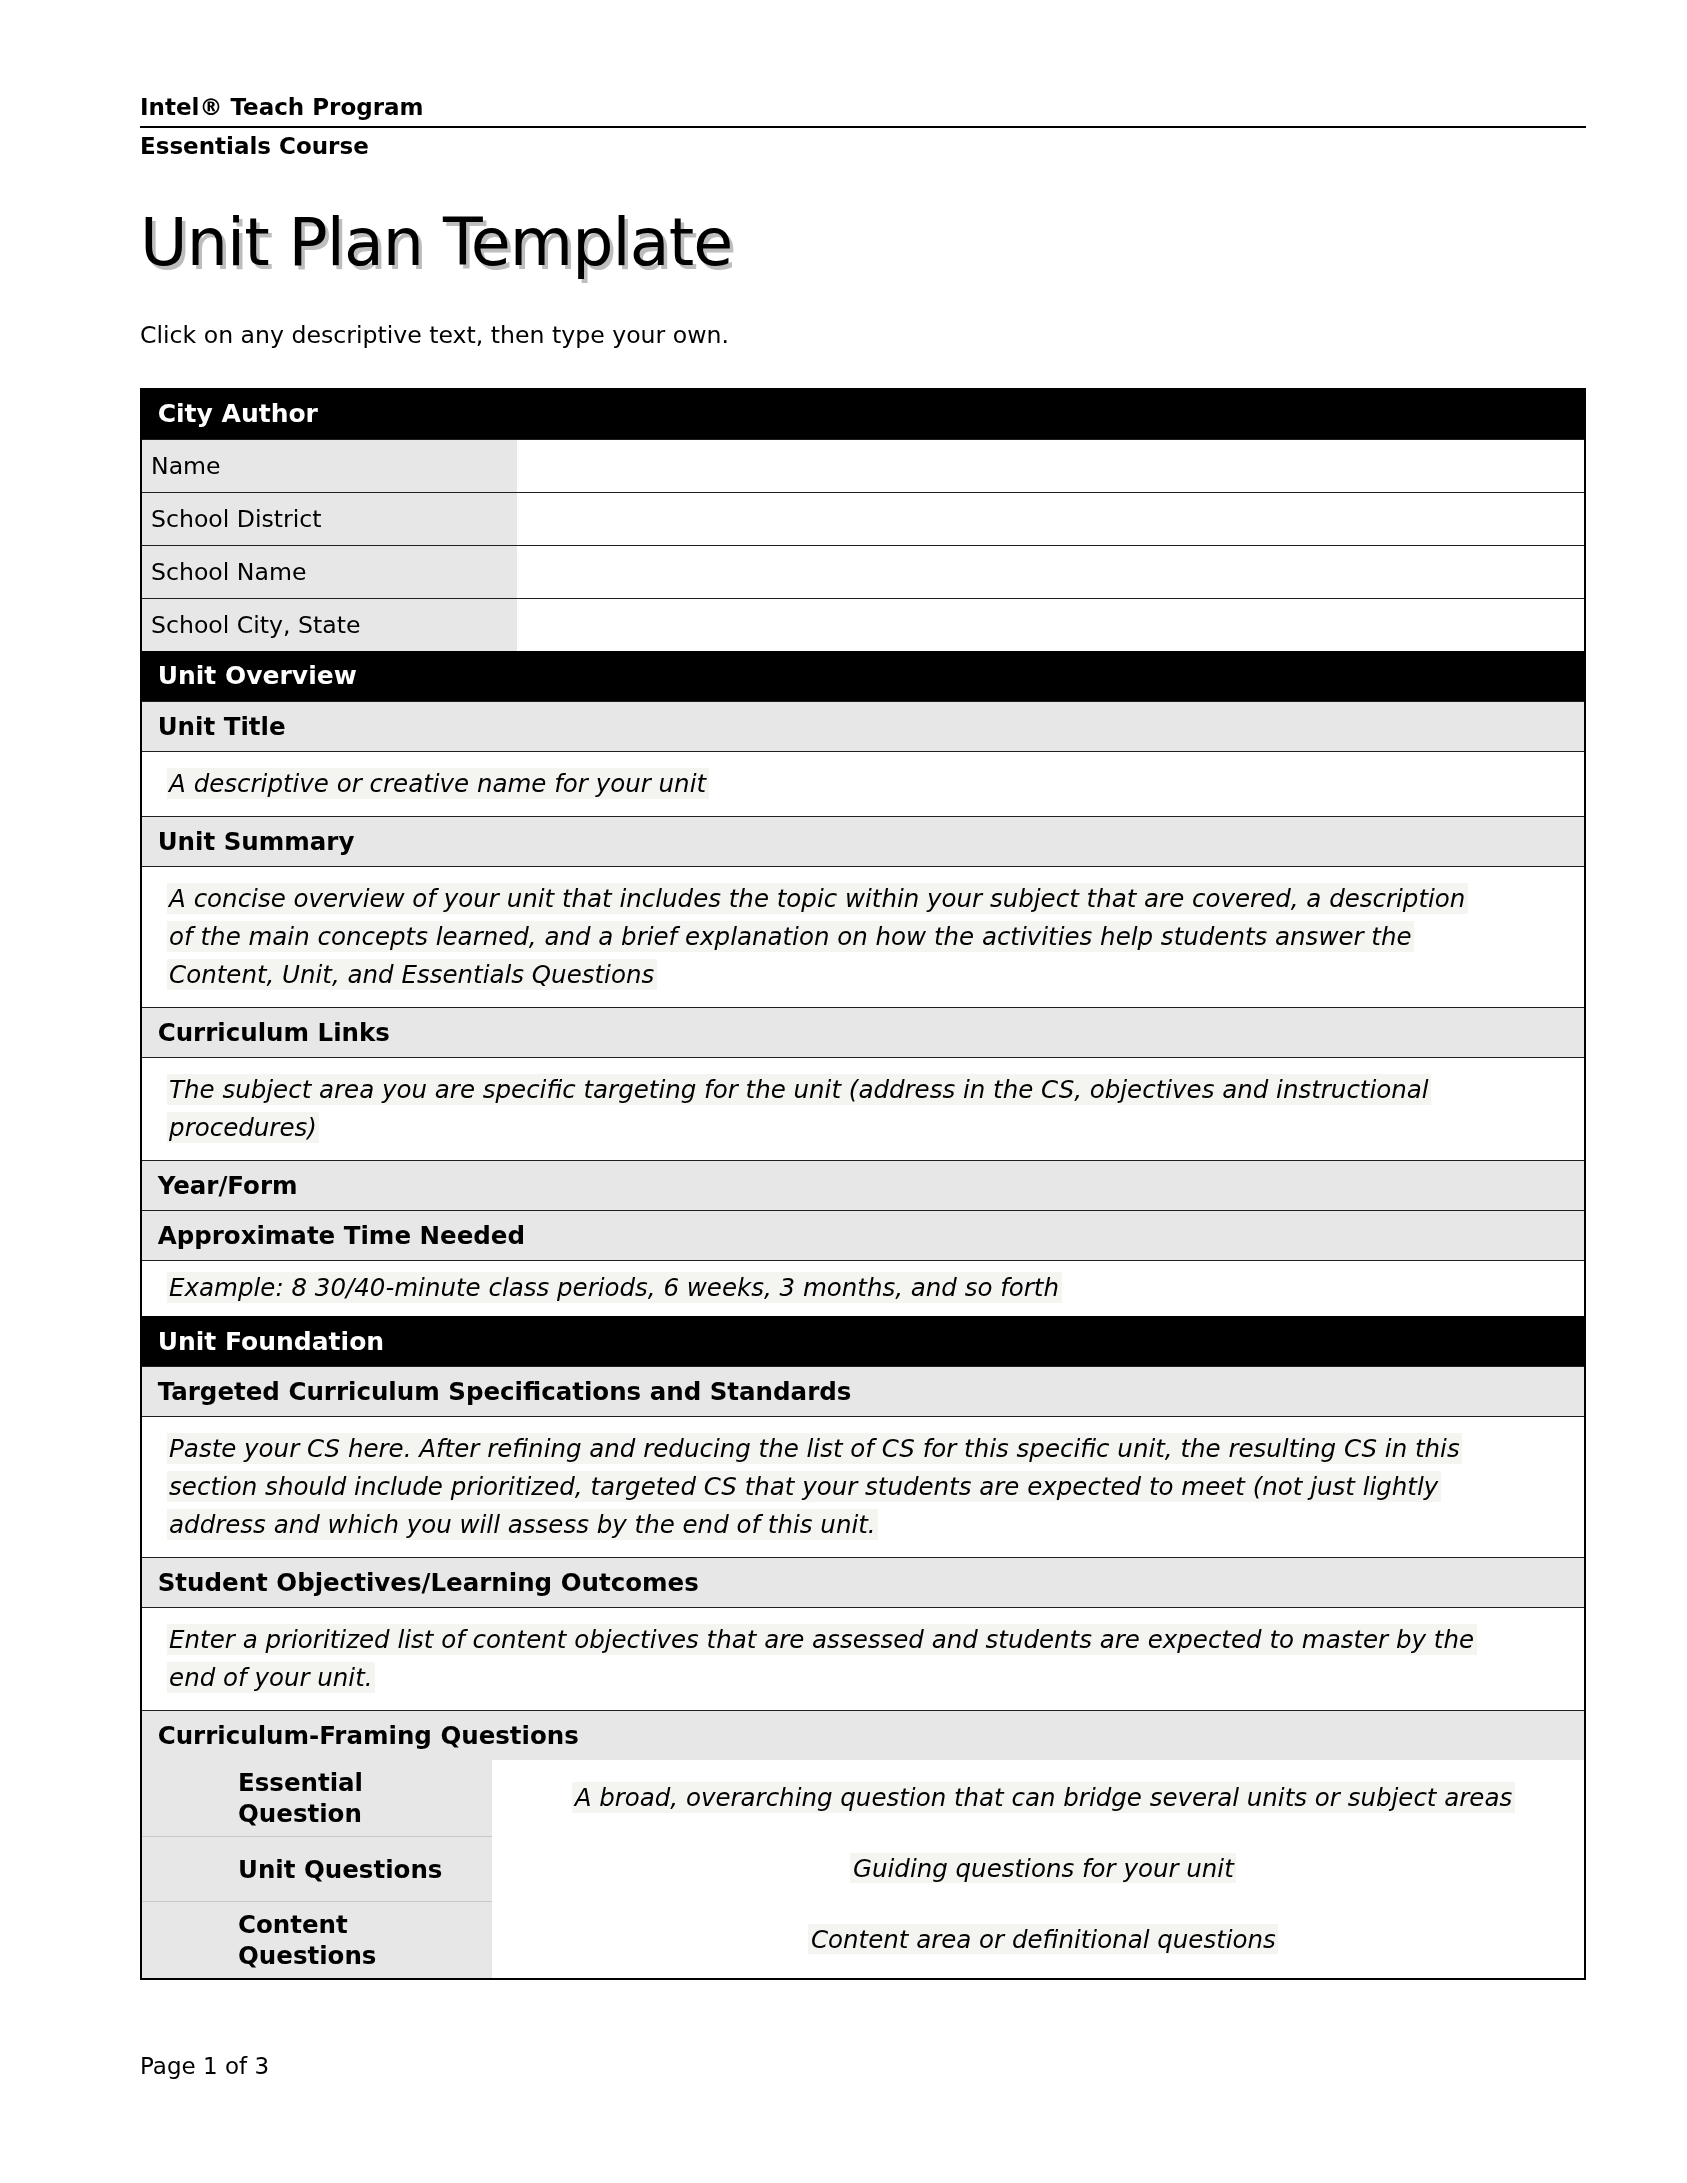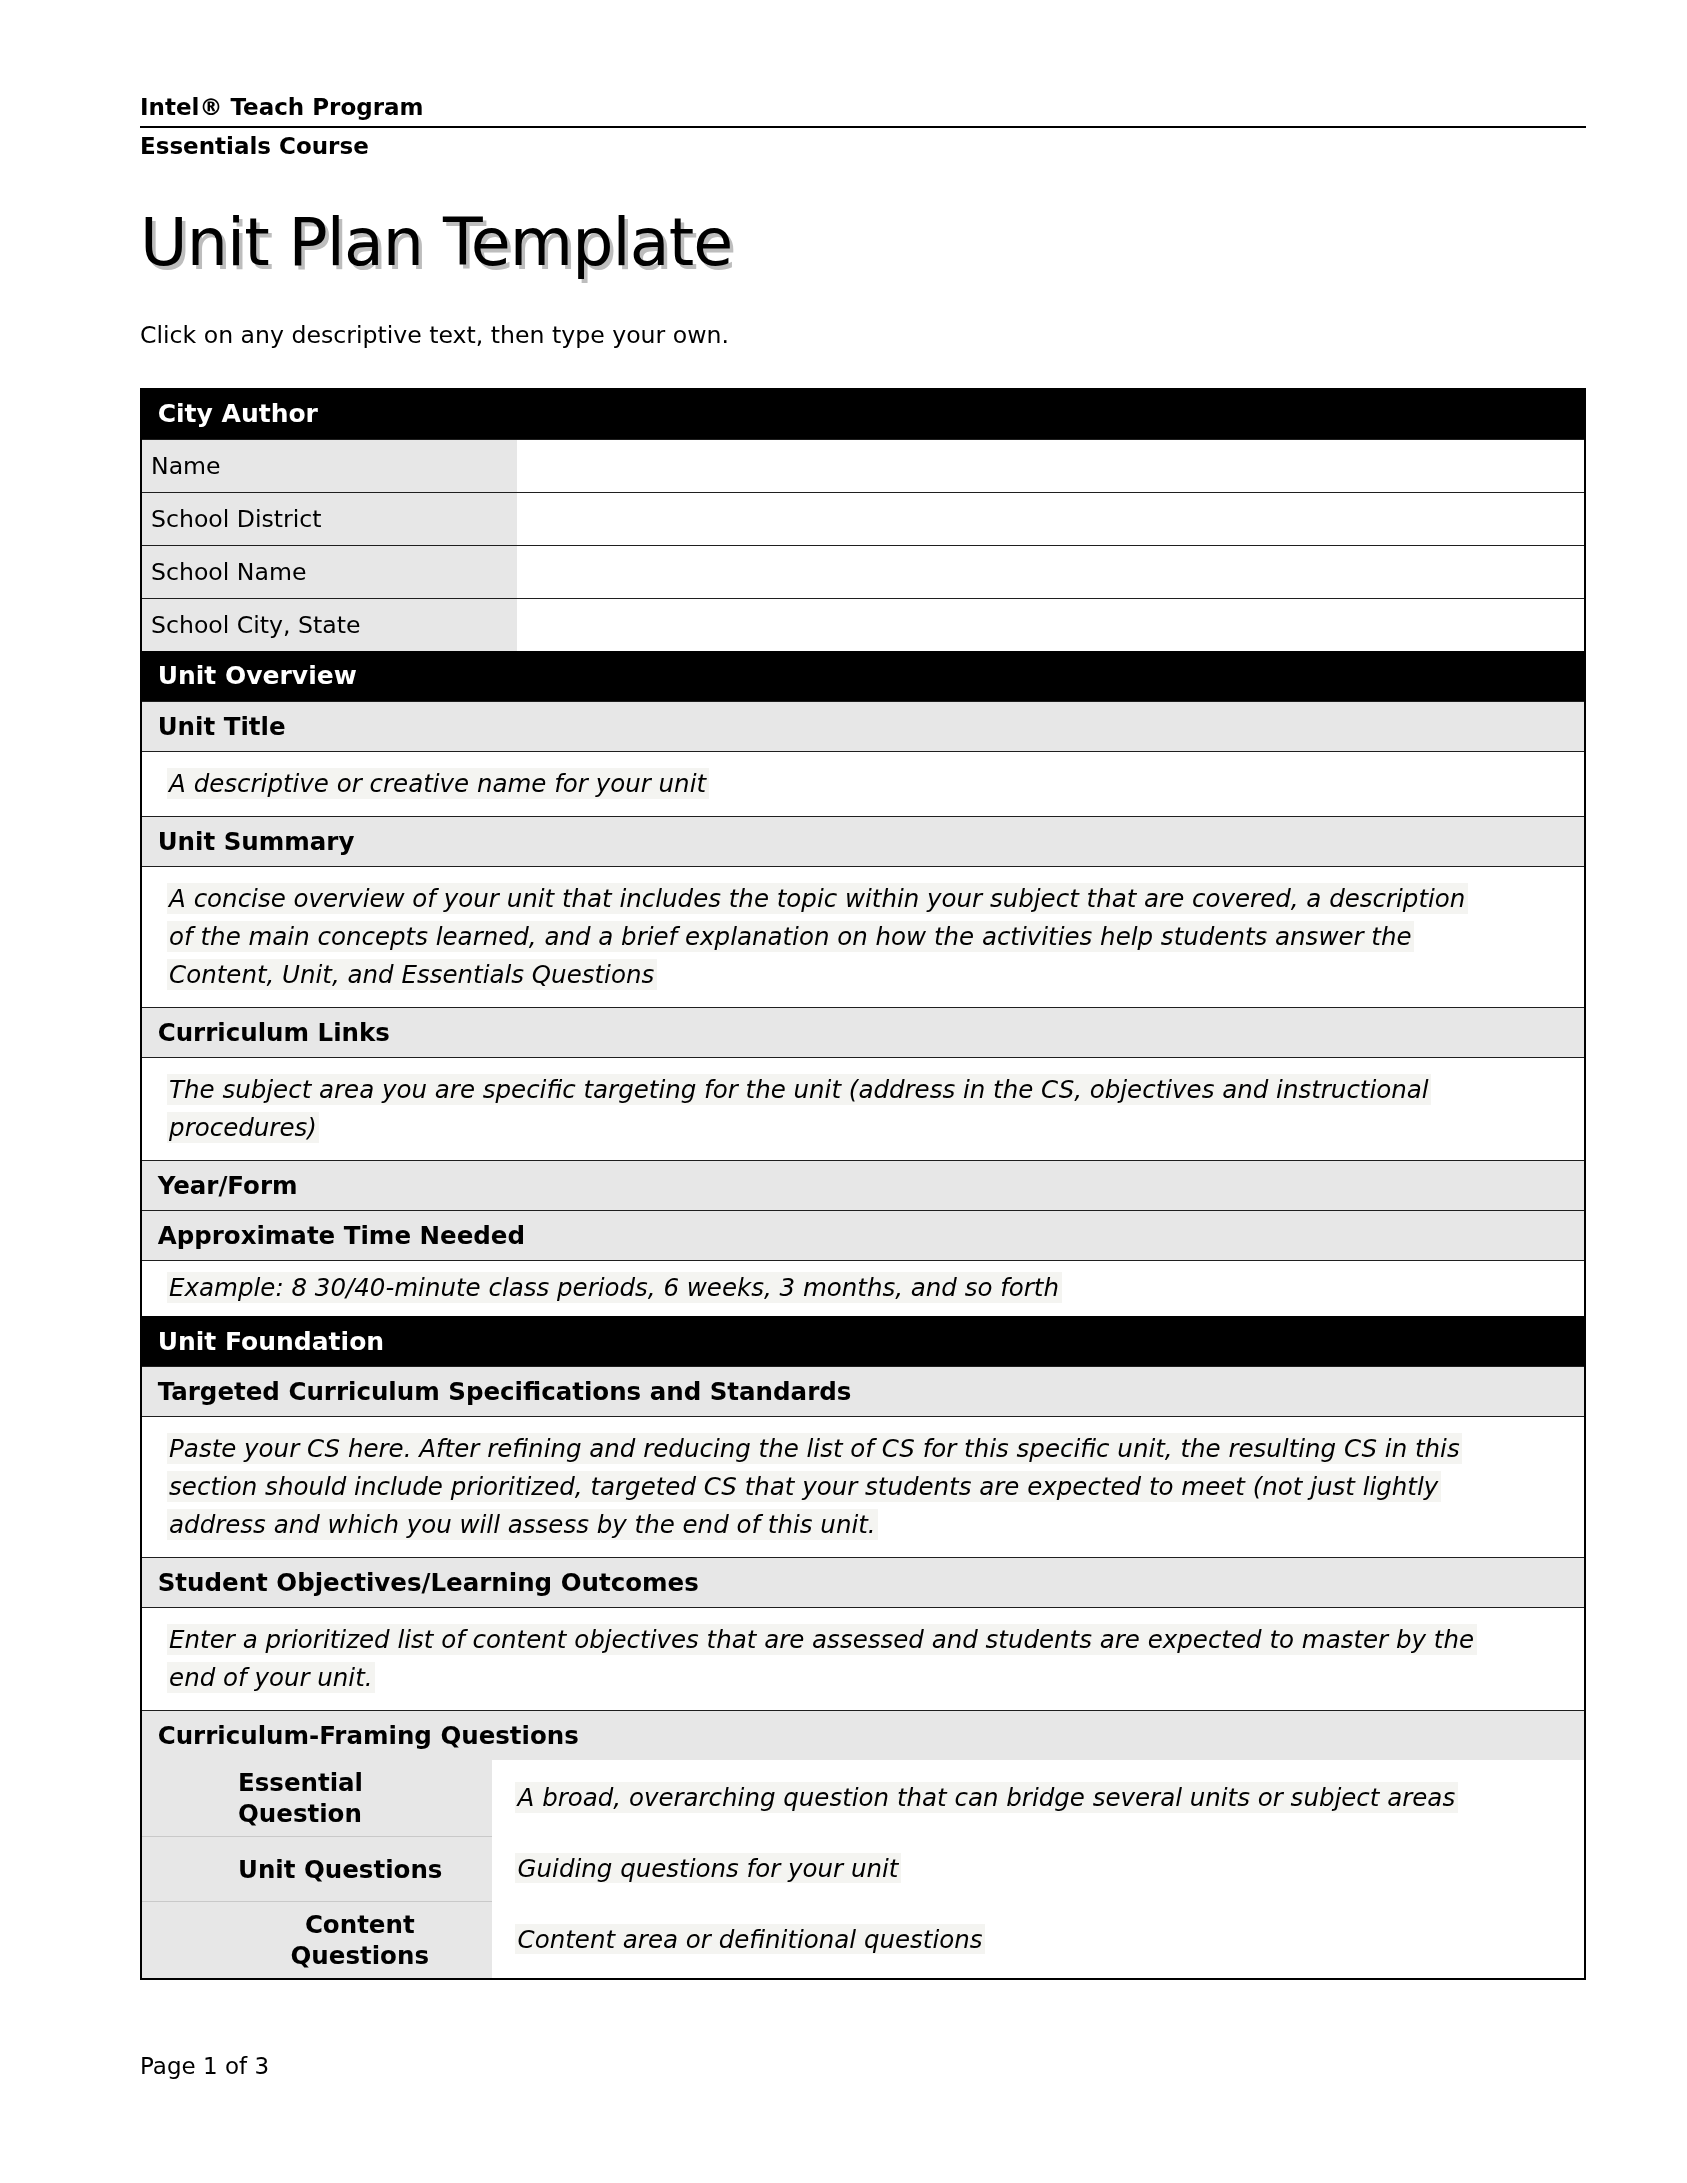--- a/index.html
+++ b/index.html
@@ -77,22 +77,23 @@
   .cfq-lbl {
     width: 350px; min-height: 65px;
     background: #e7e7e7;
     font-weight: bold; font-size: 24.5px; line-height: 31px;
     display: flex; align-items: center;
     padding: 7px 10.5px 7px 96px;
   }
   .cfq-val {
     flex: 1; display: flex; align-items: center;
     padding: 7px 12.2px 7px 23px;
-  }
-  .cfq-row + .cfq-row .cfq-lbl { border-top: 1.7px solid #c9c9c9; text-align: center; }
+    justify-content: center;
+  }
+  .cfq-row + .cfq-row .cfq-lbl { border-top: 1.7px solid #c9c9c9; }
 
   
   .footer {
     margin-top: 73px;
     display: flex; justify-content: space-between; align-items: baseline;
     font-size: 23px;
     padding-right: 35px;
   }
 </style>
 </head>

